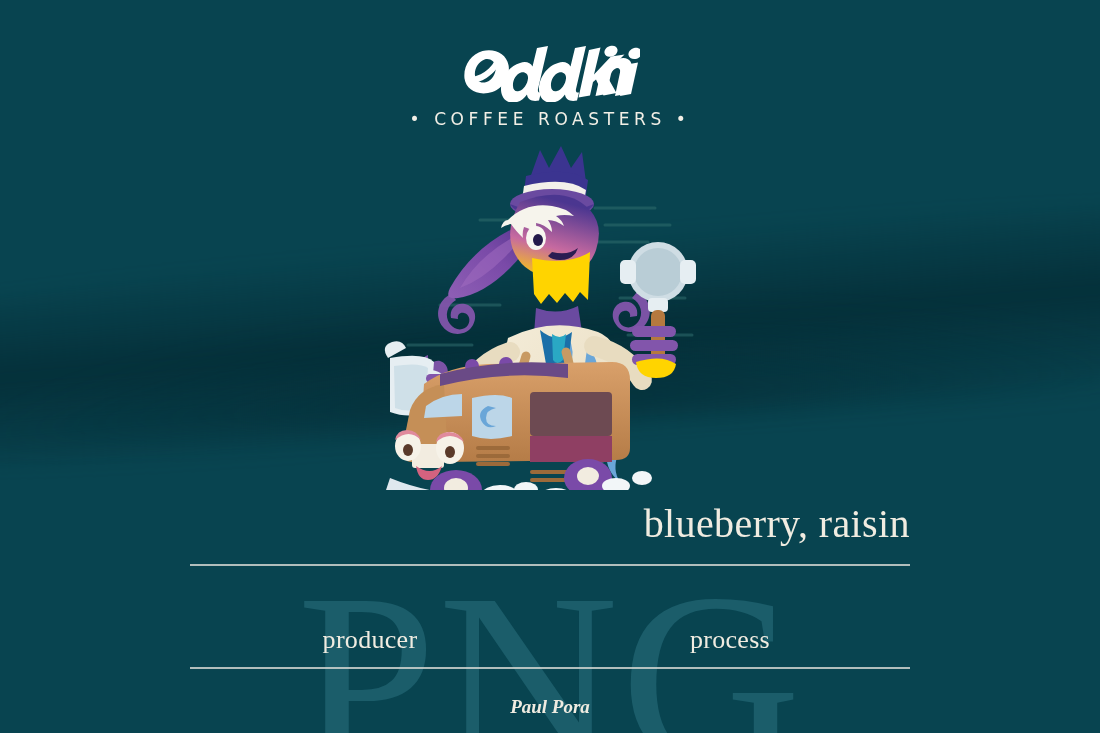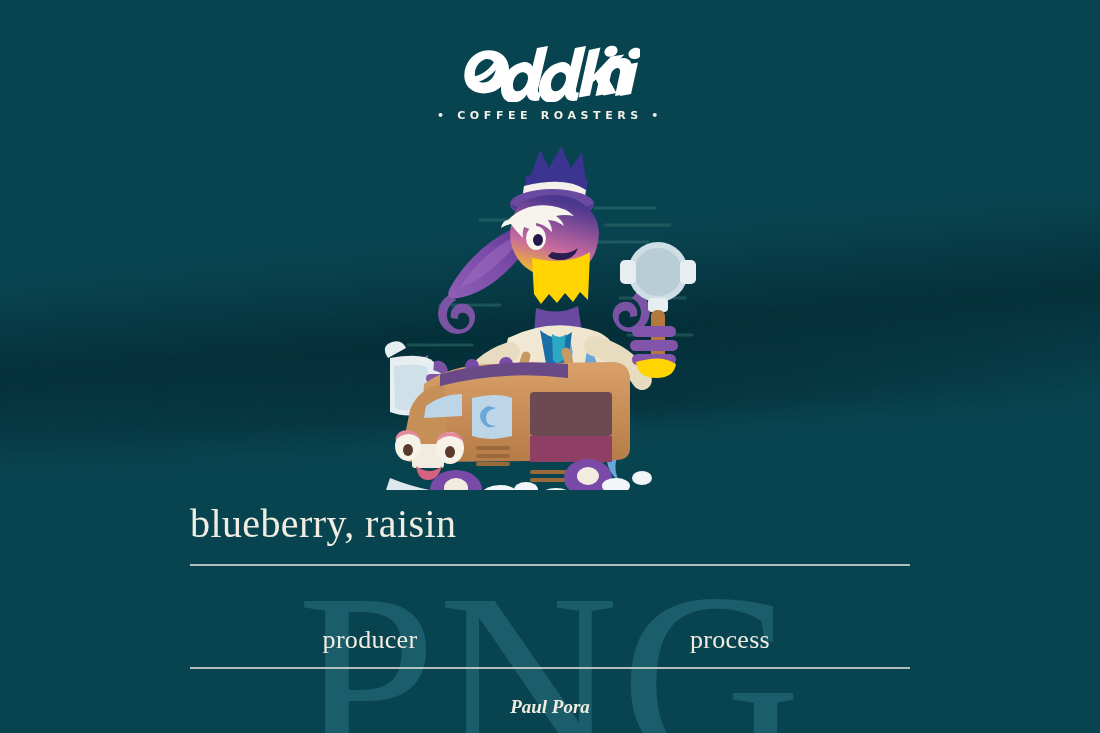--- a/index.html
+++ b/index.html
@@ -55,41 +55,41 @@
     position:absolute; left:0; right:0; top:44px;
     text-align:center; z-index:4;
   }
   .logo-mark {
     display:block;
     margin:0 auto;
   }
   .logo-sub {
     margin-top:7px;
     font-family:"DejaVu Sans", sans-serif;
-    font-size:11px;
-    font-weight:700;
+    font-size:17px;
+    font-weight:400;
     letter-spacing:4.6px;
     color:#f2efe6;
   }
 
   
   .illo {
     position:absolute; left:50%; top:130px;
     transform:translateX(-50%);
     z-index:3;
   }
 
   
   .info {
     position:absolute; left:190px; top:500px;
     width:720px;
     z-index:5;
   }
   .notes {
-    text-align:left;
+    text-align:right;
     font-family:"Liberation Serif", serif;
     font-size:40px;
     font-weight:400;
     color:#f0ece1;
     letter-spacing:.4px;
     padding-bottom:17px;
   }
   .rule {
     height:2px;
     background:#cfd4cf;

